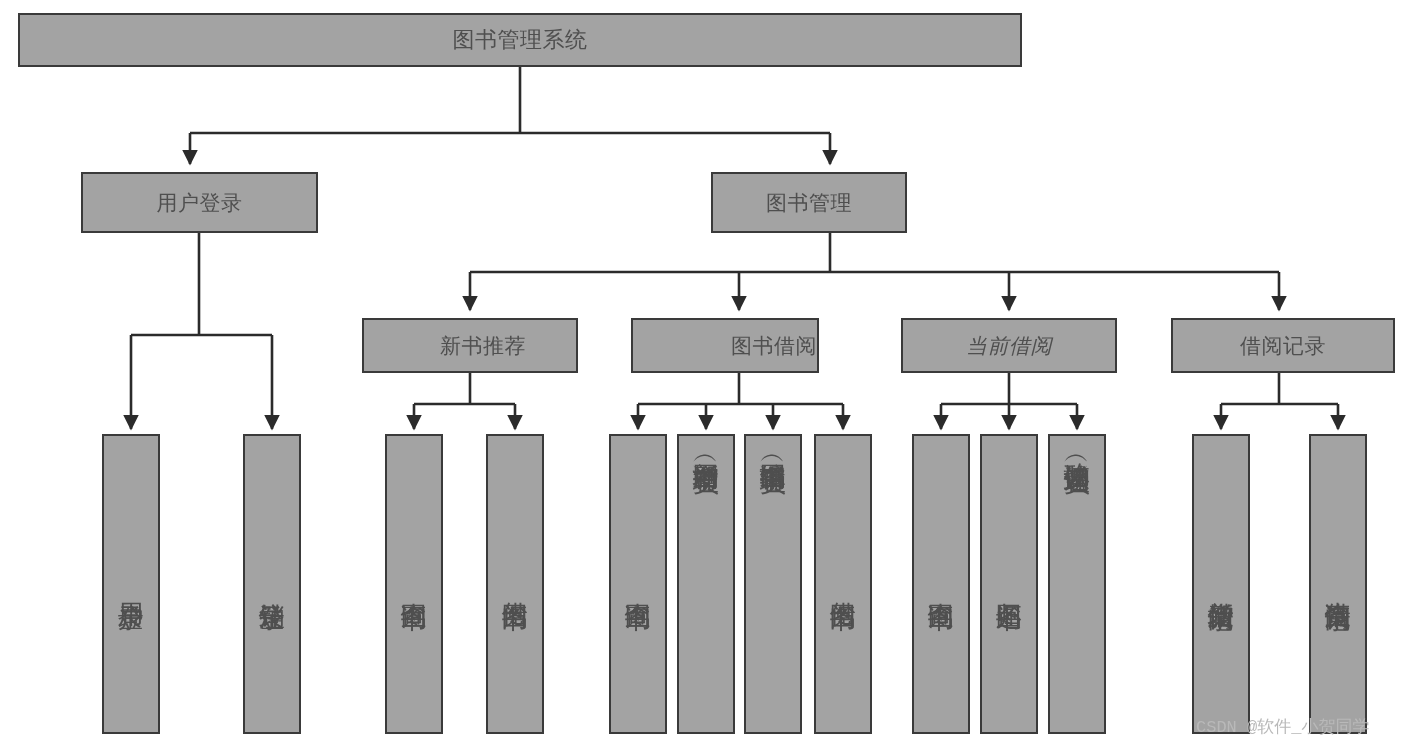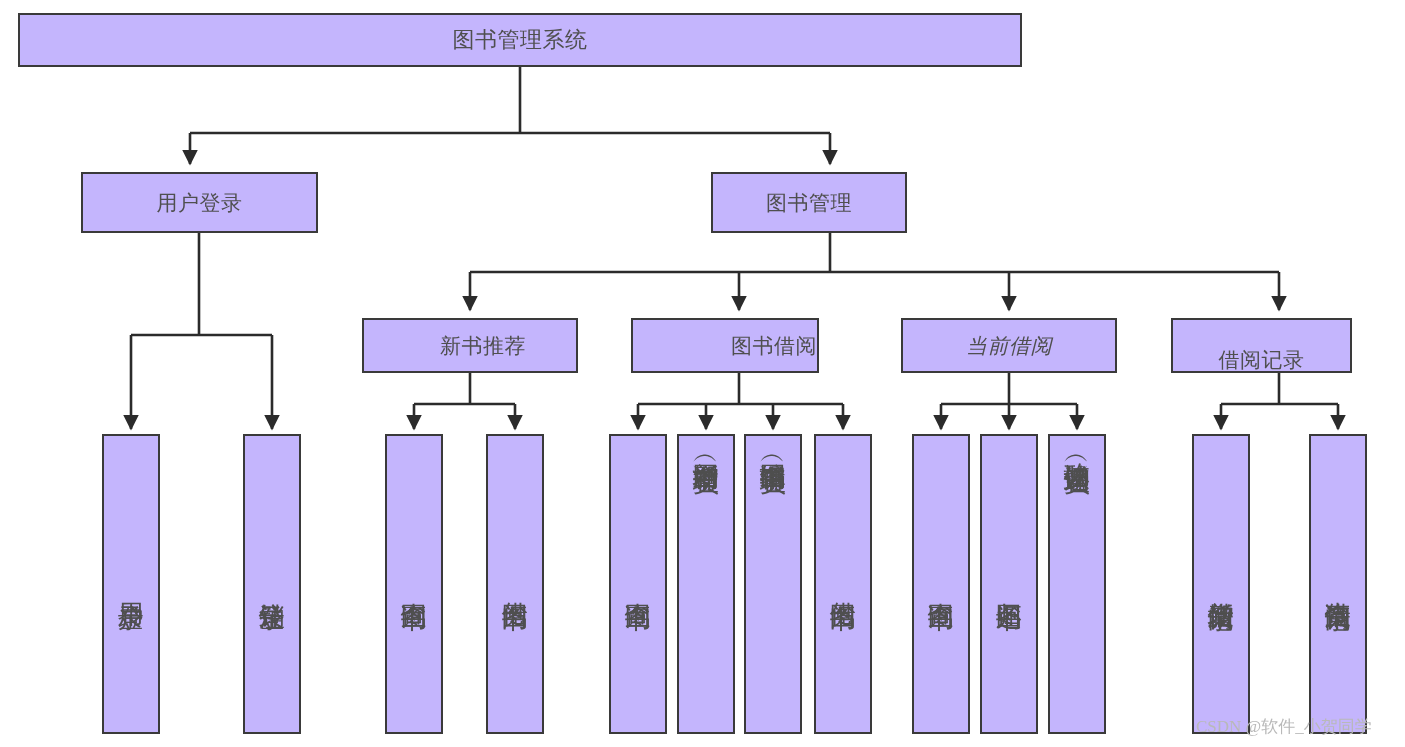--- a/index.html
+++ b/index.html
@@ -20,21 +20,21 @@
     left: 0;
     top: 0;
     width: 1405px;
     height: 747px;
     pointer-events: none;
   }
   .node {
     position: absolute;
     box-sizing: border-box;
     border: 2.5px solid #3a3a3a;
-    background: #c4b5fd;
+    background: #a3a3a3;
     display: flex;
     align-items: center;
     justify-content: center;
     color: #5a5a5a;
   }
   .node .label {
     color: #4f4f4f;
     letter-spacing: 0.5px;
   }
   
@@ -63,21 +63,21 @@
   }
   .node.vert.centered {
     align-items: center;
     padding-top: 0;
   }
   .watermark {
     position: absolute;
     color: #b9b9b9;
     font-size: 17px;
     white-space: nowrap;
-    font-family: Liberation Serif, serif;
+    font-family: Liberation Mono, monospace;
   }
 </style>
 </head>
 <body>
 
 <div id="canvas">
 
   <svg id="edges" viewBox="0 0 1405 747">
     <defs>
       <marker id="arrow" viewBox="0 0 10 10" refX="9" refY="5" markerWidth="6" markerHeight="6" orient="auto-start-reverse">
@@ -141,21 +141,21 @@
 
   <div class="node horiz" style="left:362px; top:318px; width:216px; height:55px;padding-left:26px;">
     <span class="label">新书推荐</span>
   </div>
   <div class="node horiz" style="left:631px; top:318px; width:188px; height:55px;justify-content:flex-end;">
     <span class="label">图书借阅</span>
   </div>
   <div class="node horiz" style="left:901px; top:318px; width:216px; height:55px;font-style:italic;">
     <span class="label">当前借阅</span>
   </div>
-  <div class="node horiz" style="left:1171px; top:318px; width:181px; height:55px;align-items:flex-end;">
+  <div class="node horiz" style="left:1171px; top:318px; width:224px; height:55px;">
     <span class="label">借阅记录</span>
   </div>
 
   <div class="node vert centered" style="left:102px; top:434px; width:58px; height:300px;">
     <span class="label">用户登录</span>
   </div>
   <div class="node vert centered" style="left:243px; top:434px; width:58px; height:300px;">
     <span class="label">注销登录</span>
   </div>
 

